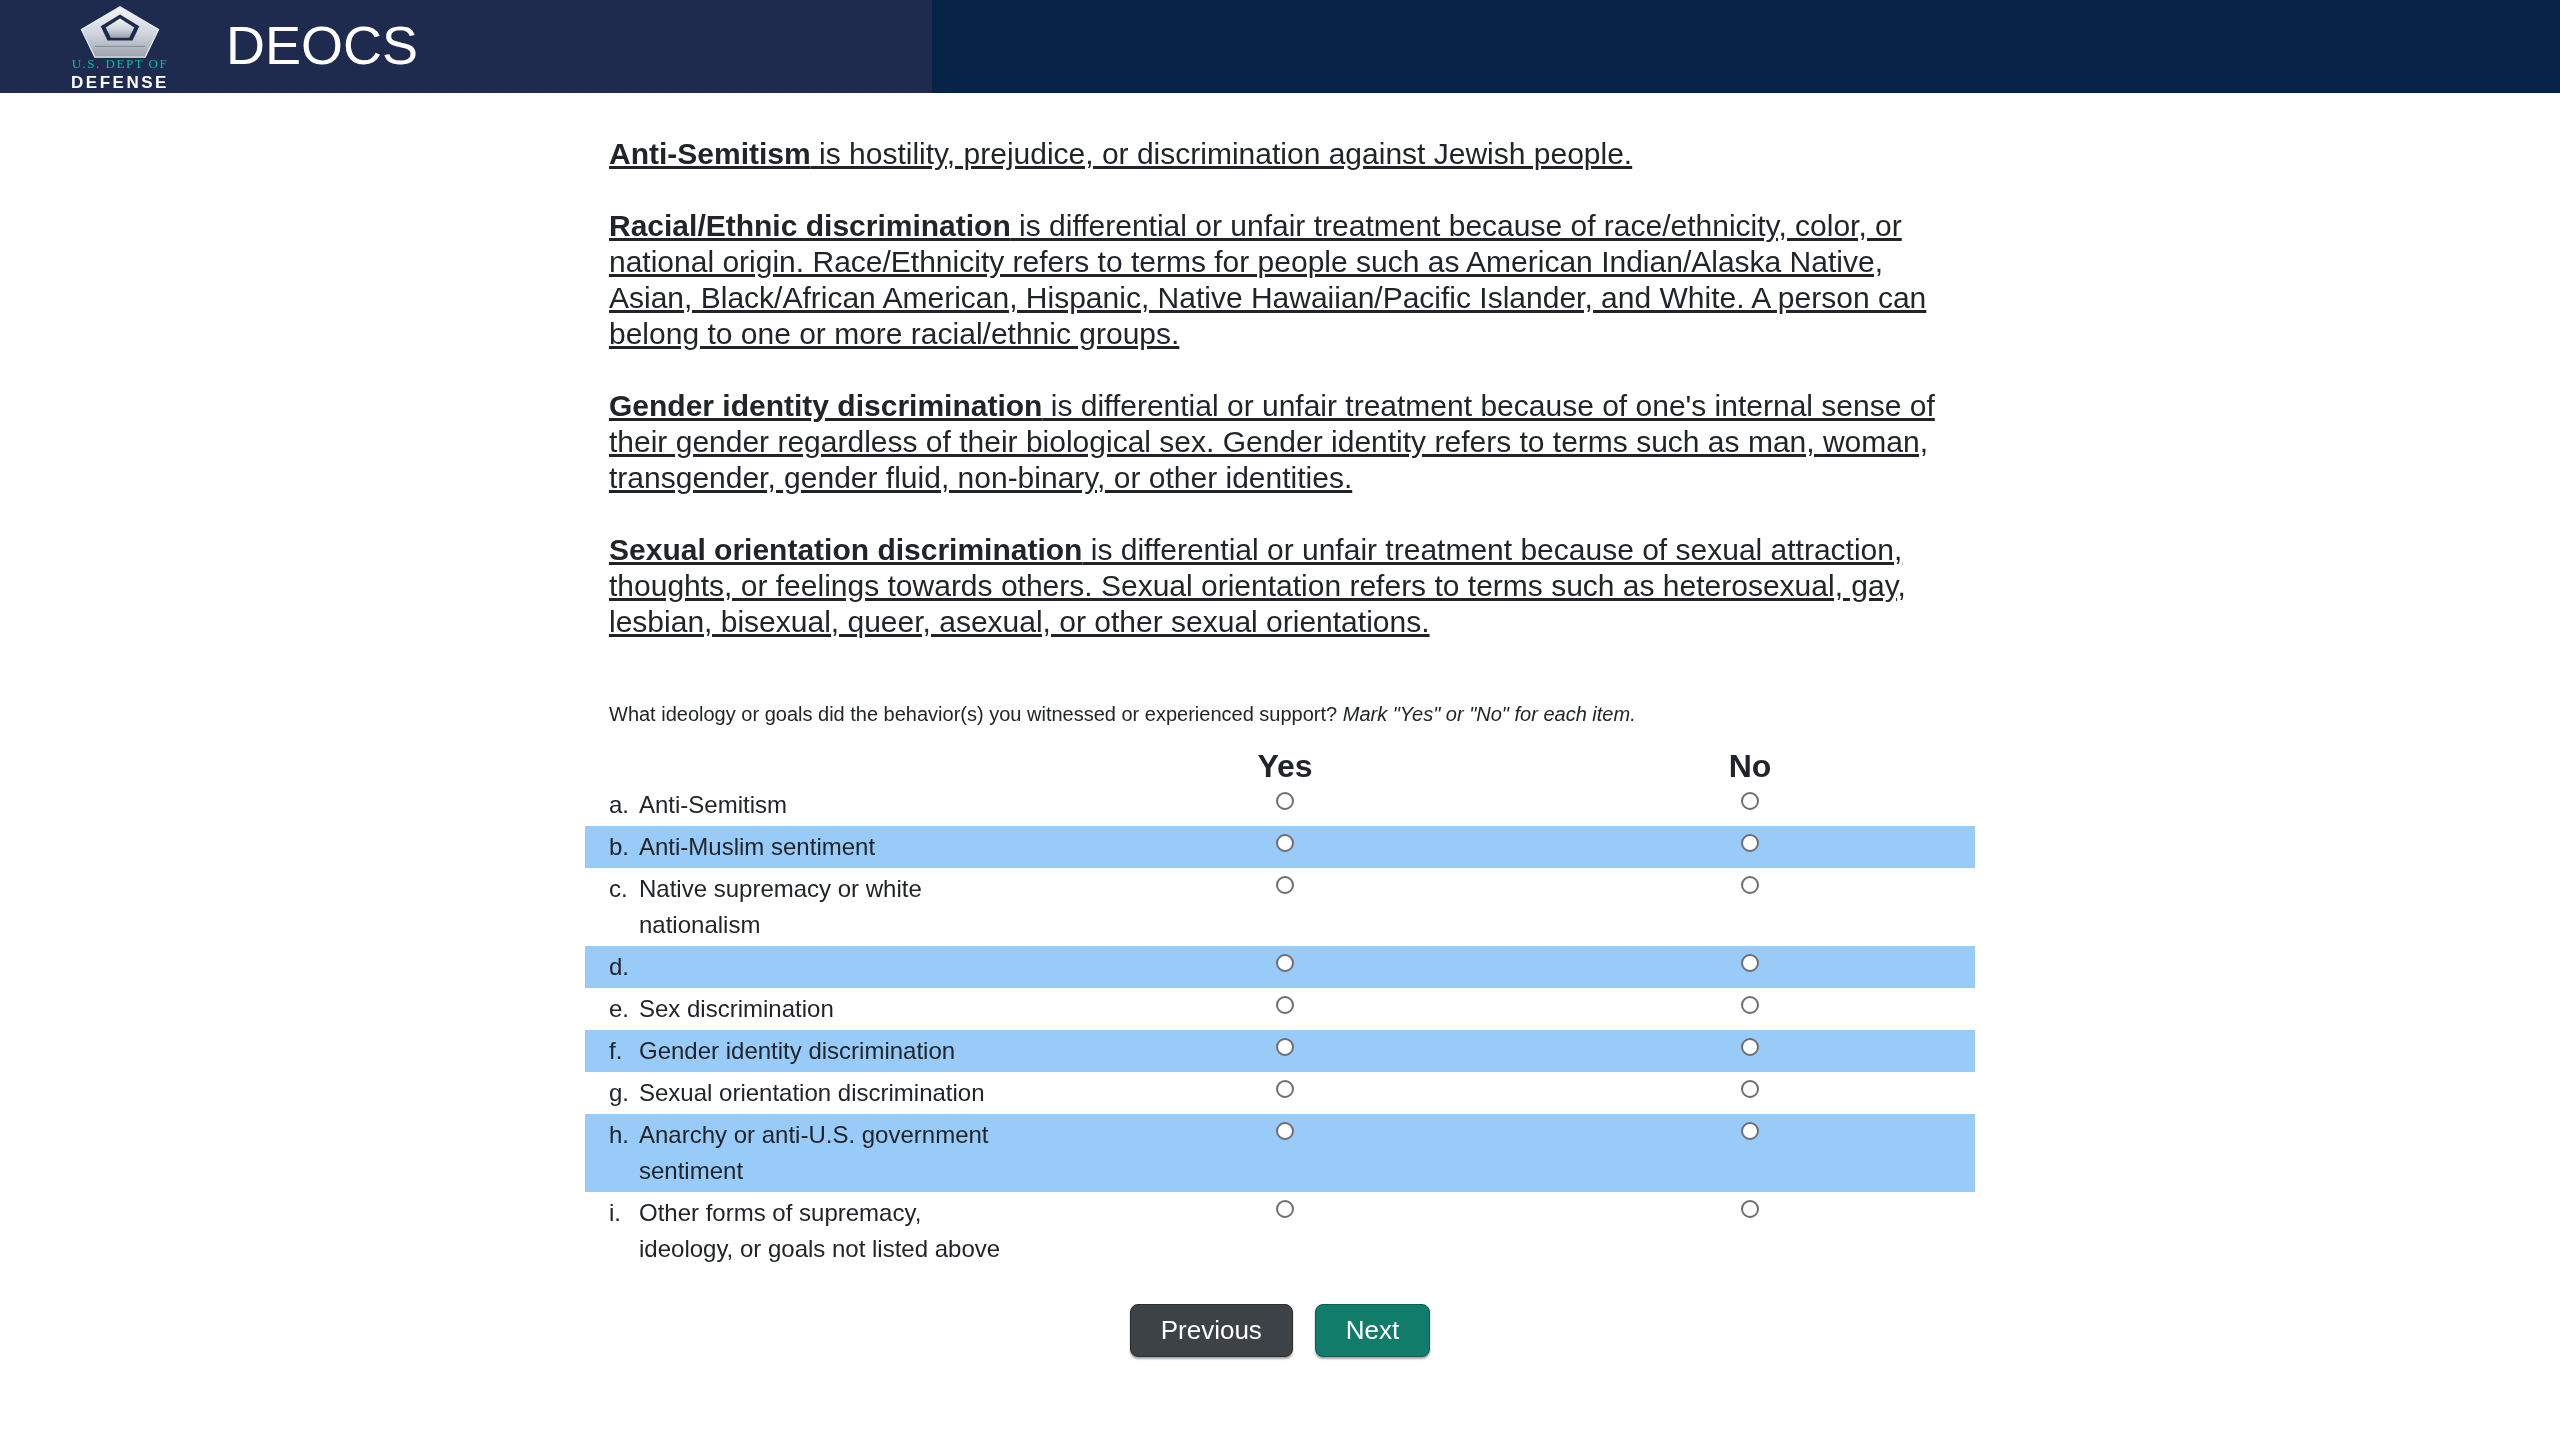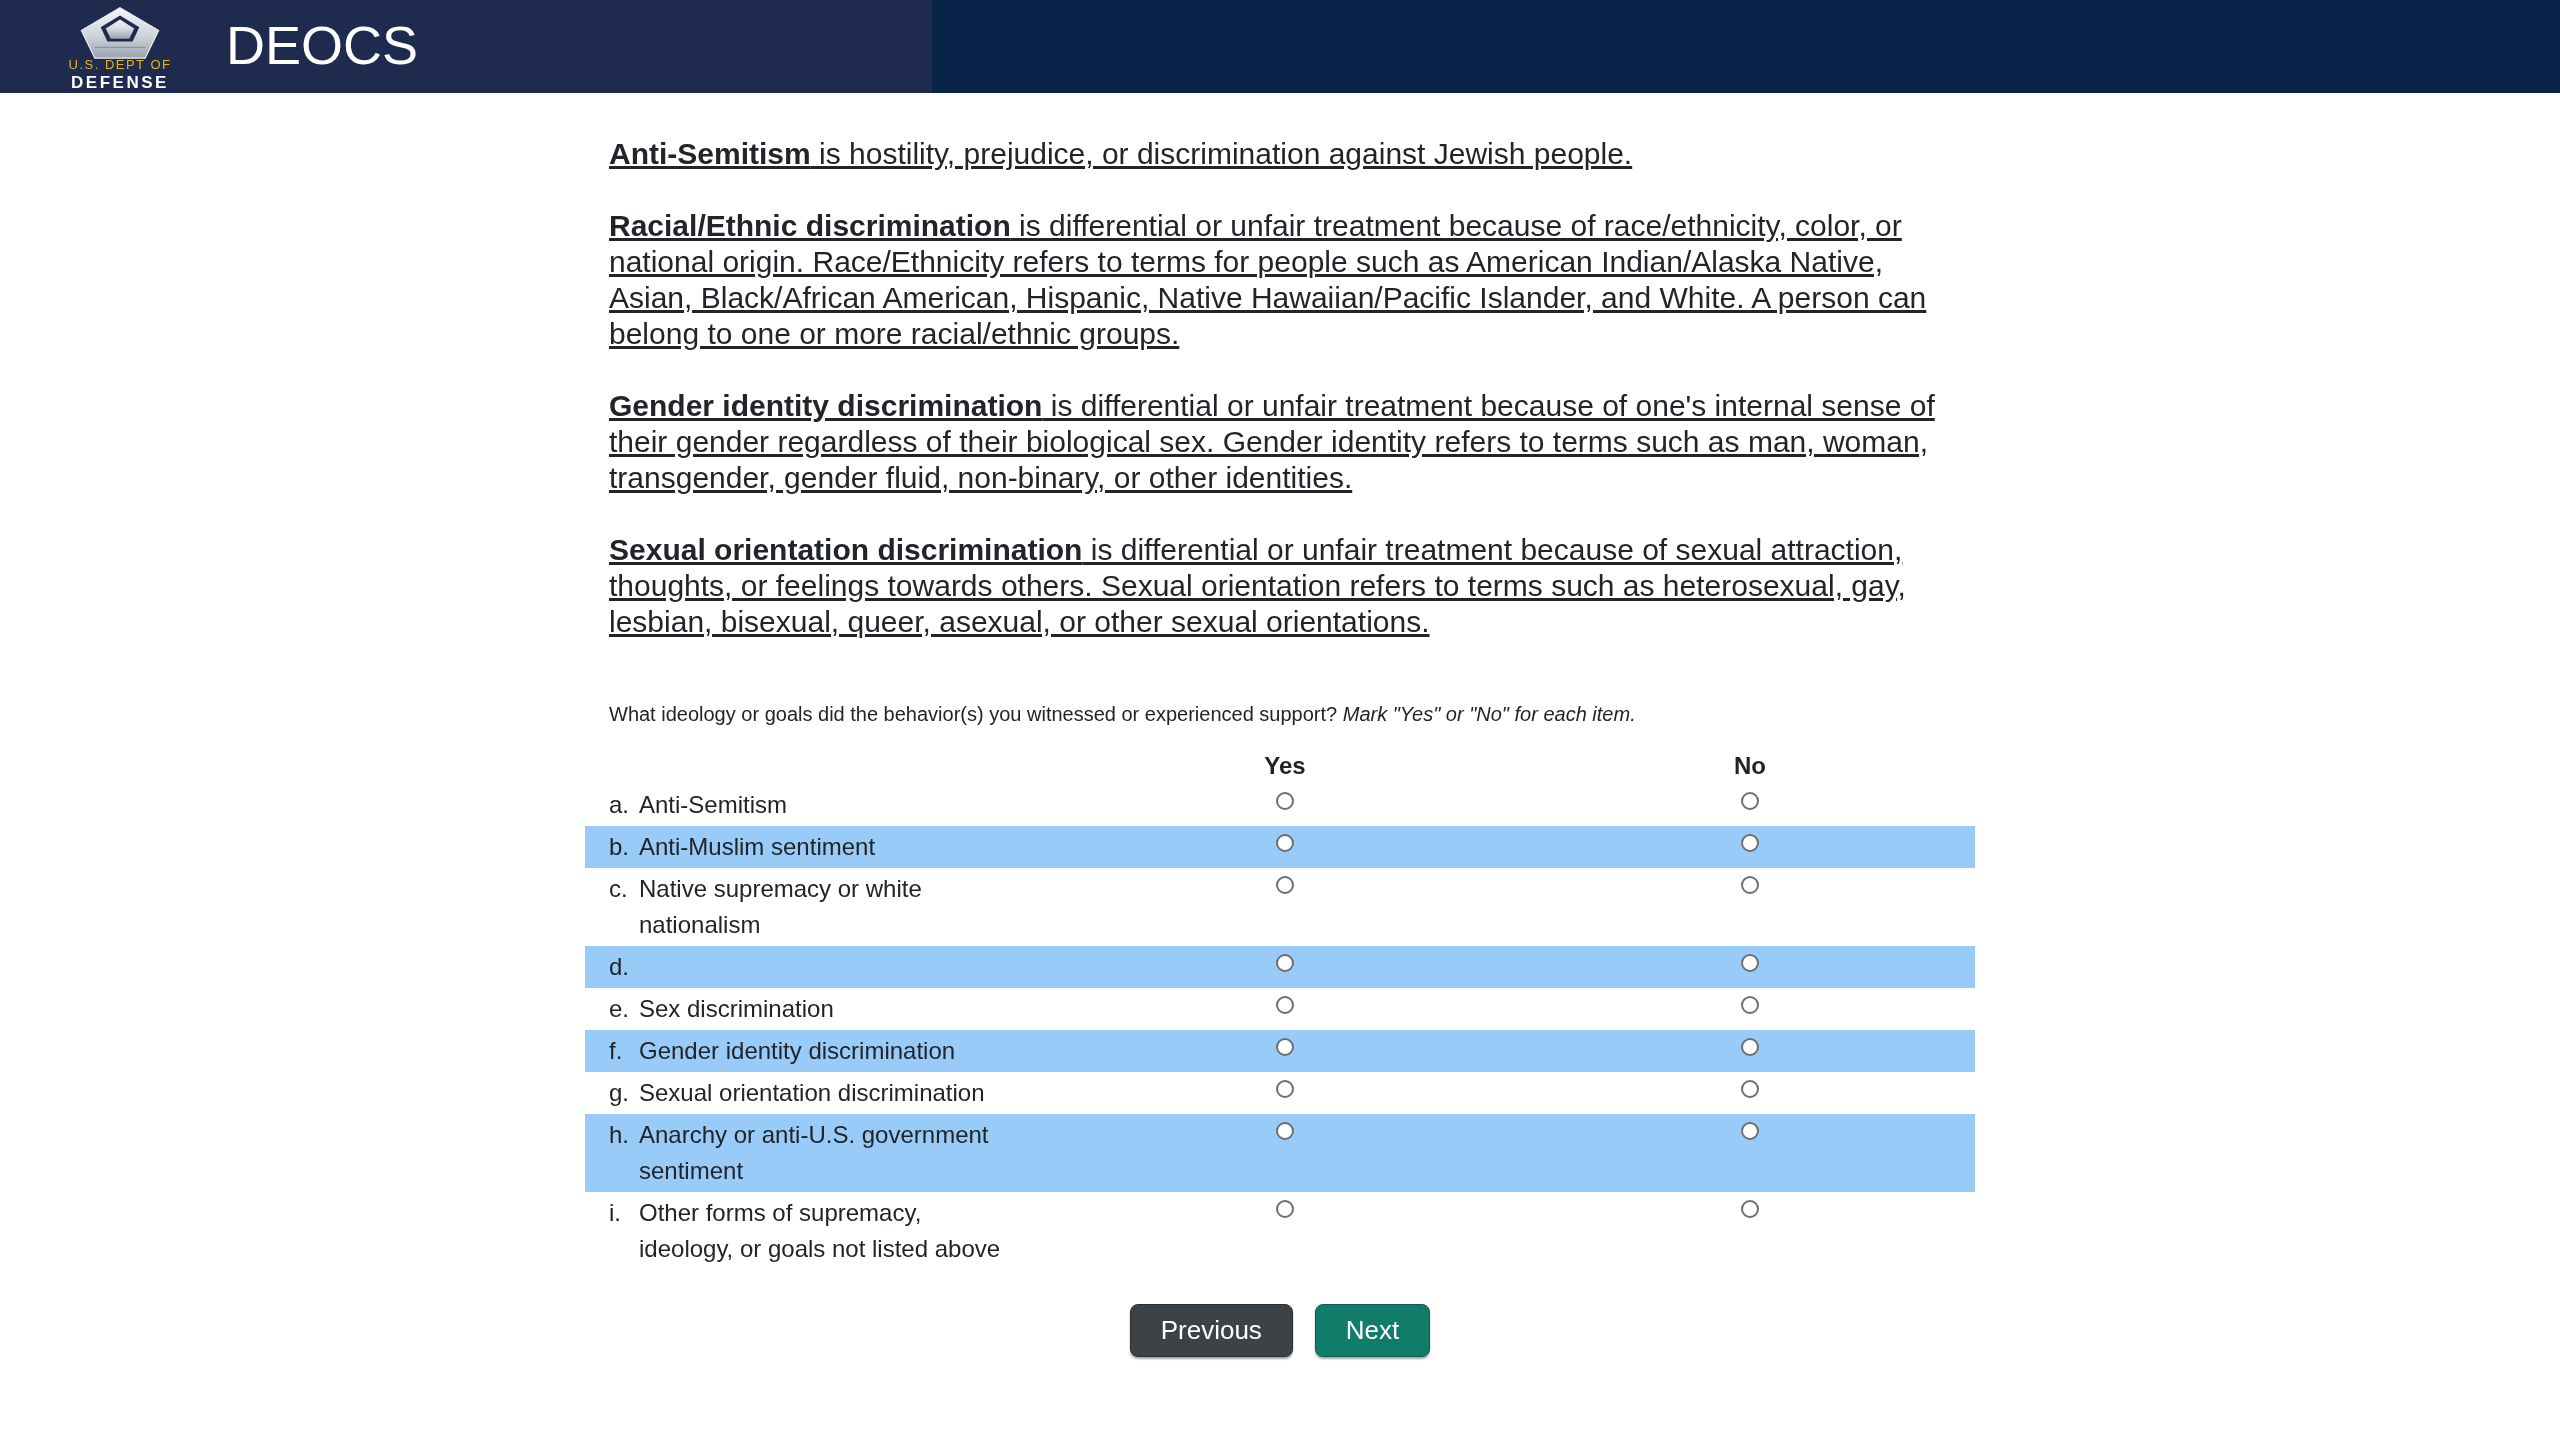--- a/index.html
+++ b/index.html
@@ -23,22 +23,22 @@
     display: flex; align-items: center;
   }
   .logo-block {
     margin-left: 56px;
     width: 128px;
     display: flex; flex-direction: column; align-items: center;
     padding-top: 6px;
   }
   .logo-pentagon { width: 86px; height: 52px; display: block; }
   .logo-line1 {
-    font-size: 13px; color: #eab308; letter-spacing: 1.5px;
-    margin-top: -2px; white-space: nowrap;
+    font-size: 13px; color: #14b8a6; letter-spacing: 1.5px;
+    margin-top: -2px; white-space: nowrap; font-family: Liberation Serif, serif;
   }
   .logo-line2 {
     font-size: 17px; font-weight: 700; color: #ffffff;
     letter-spacing: 2.5px; white-space: nowrap; margin-top: 1px;
   }
   .app-title {
     color: #ffffff; font-size: 54px; font-weight: 400;
     letter-spacing: 0px; margin-left: 42px; margin-top: -4px;
   }
   
@@ -58,21 +58,21 @@
     margin: 56px 0 16px 0;
     padding: 0 24px;
   }
   .question .instruction { font-style: italic; }
   
   .survey-table { width: 100%; }
   .thead-row { display: flex; height: 36px; align-items: center; }
   .col-label { width: 460px; }
   .col-yes  { width: 480px; display: flex; justify-content: center; }
   .col-no   { width: 450px; display: flex; justify-content: center; }
-  .col-head { font-weight: 700; font-size: 24px; }
+  .col-head { font-weight: 700; font-size: 32px; }
   .trow {
     display: flex;
     min-height: 42px;
     align-items: flex-start;
     padding: 3px 0;
   }
   .trow:nth-child(odd) { background: #99cbf9; }
   .trow .col-label {
     display: flex;
     padding-left: 24px;

